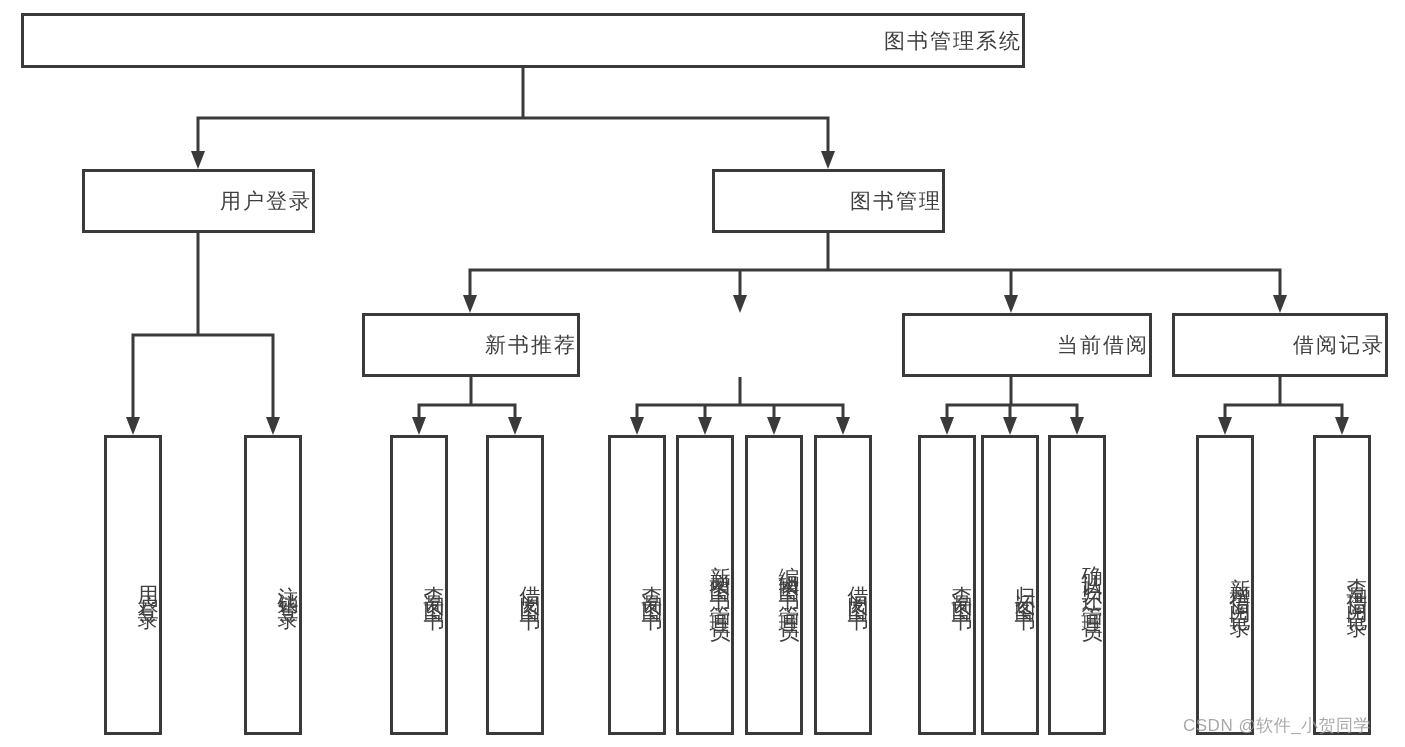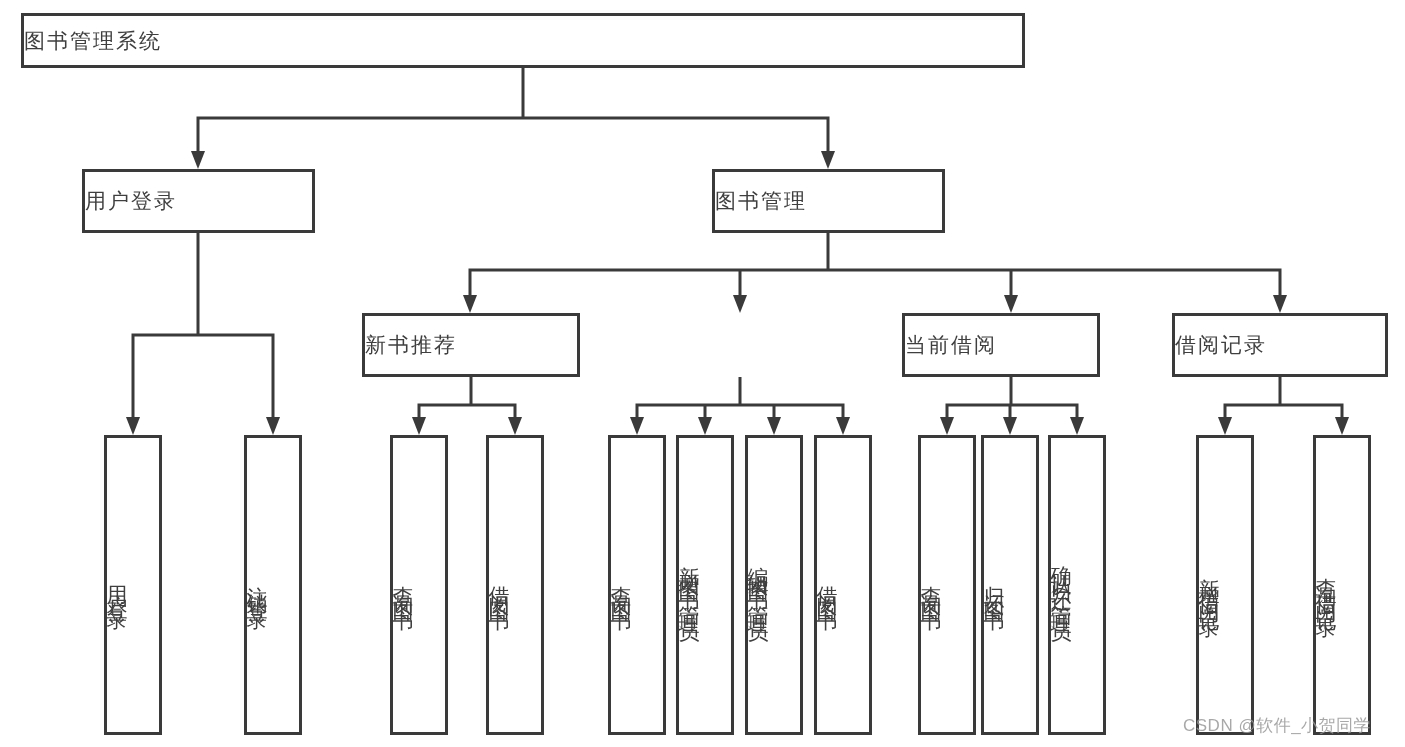--- a/index.html
+++ b/index.html
@@ -18,21 +18,21 @@
   }
   .connectors{
     position:absolute;left:0;top:0;width:1405px;height:747px;
     pointer-events:none;
   }
   .box{
     position:absolute;
     box-sizing:border-box;
     border:3px solid var(--line);
     background:var(--bg);
-    display:flex;align-items:center;justify-content:flex-start;
+    display:flex;align-items:center;justify-content:flex-end;
   }
   .hlbl{
     font-size:21px;color:var(--text);letter-spacing:2px;white-space:nowrap;
   }
   .vlbl{
     writing-mode:vertical-lr;
     text-orientation:mixed;
     font-size:21px;color:var(--text);
     letter-spacing:8px;
     line-height:1;
@@ -93,21 +93,21 @@
   <div class="box" style="left:82px;top:169px;width:233px;height:64px">
     <span class="hlbl">用户登录</span>
   </div>
   <div class="box" style="left:712px;top:169px;width:233px;height:64px">
     <span class="hlbl">图书管理</span>
   </div>
 
   <div class="box" style="left:362px;top:313px;width:218px;height:64px">
     <span class="hlbl">新书推荐</span>
   </div>
-  <div class="box" style="left:902px;top:313px;width:198px;height:64px">
+  <div class="box" style="left:902px;top:313px;width:250px;height:64px">
     <span class="hlbl">当前借阅</span>
   </div>
   <div class="box" style="left:1172px;top:313px;width:216px;height:64px">
     <span class="hlbl">借阅记录</span>
   </div>
 
   <div class="box" style="left:104px;top:435px;width:58px;height:300px">
     <span class="vlbl">用户登录</span>
   </div>
   <div class="box" style="left:244px;top:435px;width:58px;height:300px">

